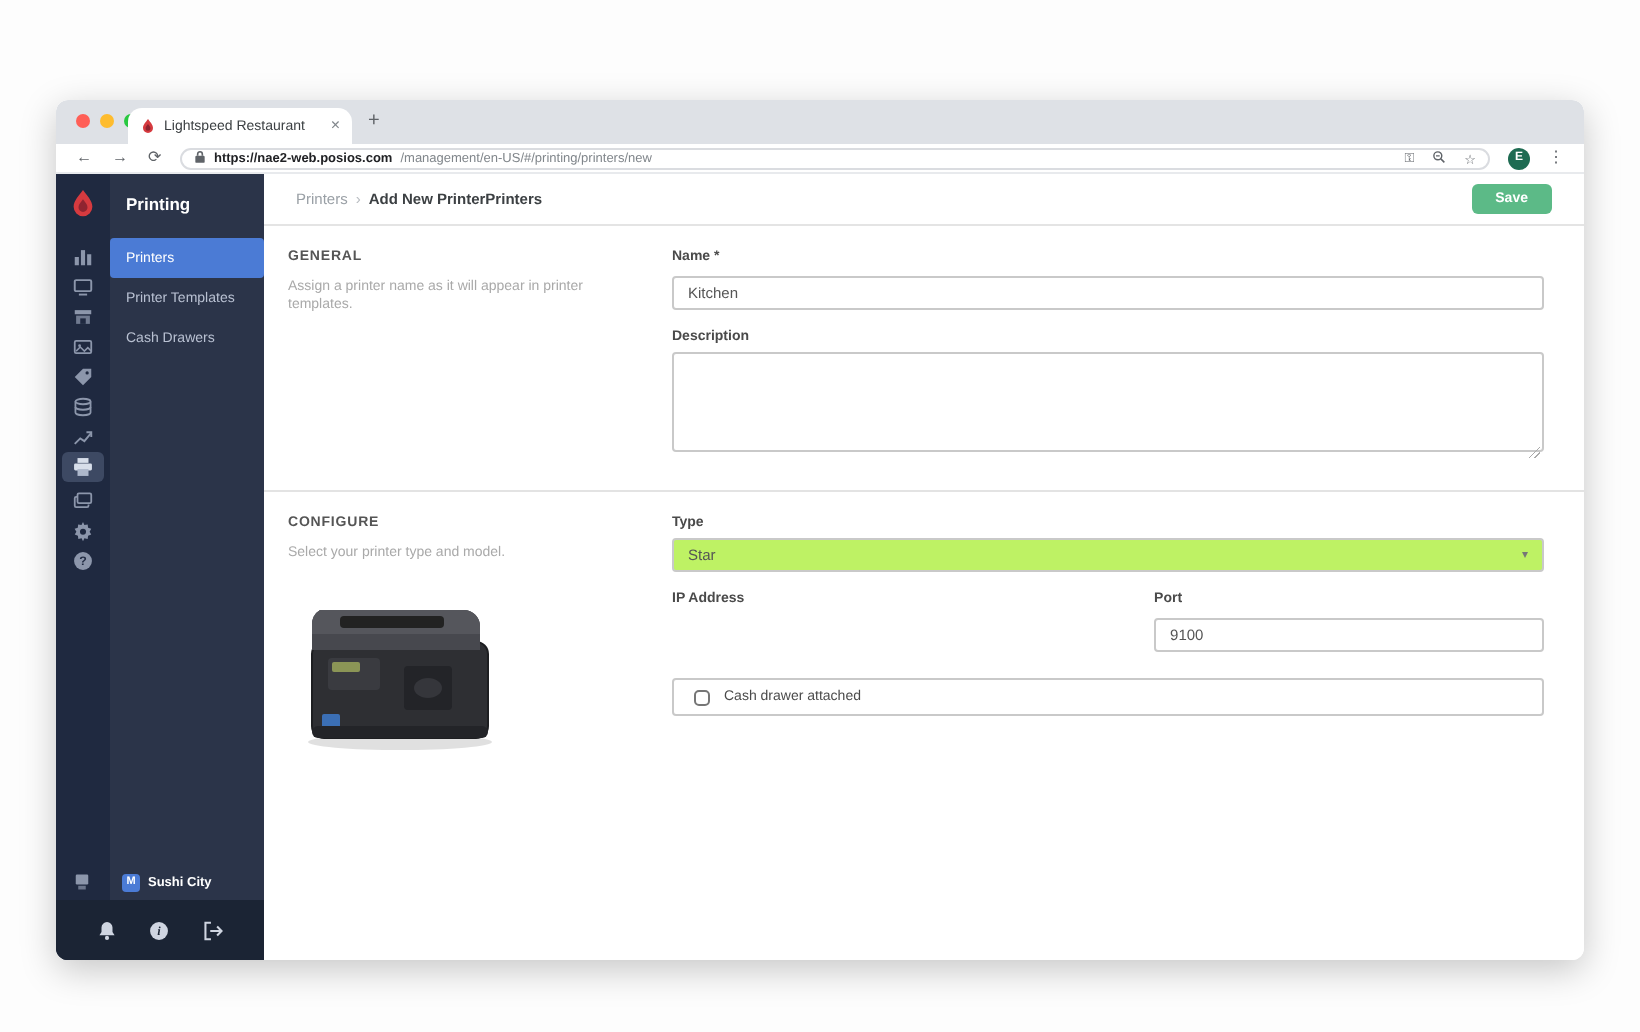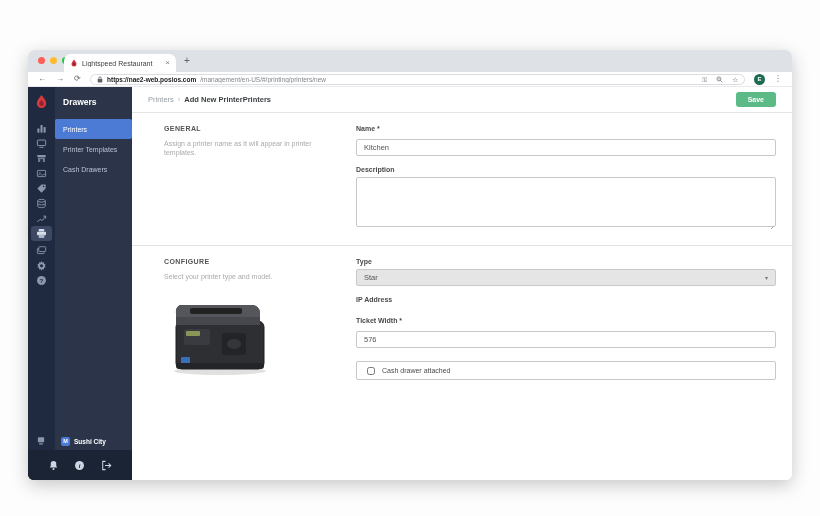--- a/index.html
+++ b/index.html
@@ -58,38 +58,38 @@
 
   
   .main { flex:1; background:#fff; position:relative; overflow:hidden; }
   .m-header { height:26px; border-bottom:1px solid #e4e4e4; display:flex; align-items:center; padding:0 16px; }
   .crumb-parent { font-size:7.5px; color:#9aa0a6; }
   .crumb-sep { font-size:7.5px; color:#b9bdc2; margin:0 4px; }
   .crumb-cur { font-size:7.5px; font-weight:bold; color:#3c4043; }
   .save-btn { margin-left:auto; background:#5cba87; color:#fff; font-size:7px; font-weight:bold;
               border:none; border-radius:3px; padding:4px 12px; }
 
-  .section { display:flex; padding:12px 16px 14px 32px; }
+  .section { display:flex; padding:12px 16px 14px 12px; }
   .section + .section { border-top:1px solid #e3e3e3; }
   .sec-left { width:192px; flex:none; padding-right:20px; }
   .sec-title { font-size:7px; font-weight:bold; color:#555; letter-spacing:.4px; }
   .sec-desc { font-size:7px; color:#a9a9a9; margin-top:7px; line-height:1.35; }
   .sec-right { flex:1; max-width:436px; }
 
   .f-label { font-size:7px; font-weight:bold; color:#4a4a4a; margin-bottom:4px; }
   .f-input { width:100%; height:17px; border:1px solid #c9c9c9; border-radius:2px; background:#fff;
              font-size:7.5px; color:#555; padding:0 7px; font-family:"Liberation Sans", sans-serif; }
   .f-input::placeholder { color:#b5b5b5; }
   textarea.f-area { width:100%; height:50px; border:1px solid #c9c9c9; border-radius:2px; resize:none;
                     font-size:7.5px; color:#555; padding:4px 7px; font-family:"Liberation Sans", sans-serif; }
   .resize-grip { position:absolute; right:2px; bottom:2px; width:6px; height:6px;
      background:linear-gradient(135deg, transparent 50%, #aaa 50%, #aaa 58%, transparent 58%, transparent 72%, #aaa 72%, #aaa 80%, transparent 80%); }
   .field { margin-bottom:10px; position:relative; }
   .selectbox { position:relative; width:100%; height:17px; border:1px solid #c9c9c9; border-radius:2px;
-               background:#e5e5e5; font-size:7.5px; color:#555; line-height:15px; padding:0 7px; }
+               background:#bef264; font-size:7.5px; color:#555; line-height:15px; padding:0 7px; }
   .caret { position:absolute; right:7px; top:0; font-size:6px; color:#777; line-height:17px; }
   .two-col { display:flex; gap:11px; margin-bottom:10px; }
   .two-col .cell-ip { flex:1.18; position:relative; }
   .two-col .cell-port { flex:1; position:relative; }
   .chk-box { display:flex; align-items:center; border:1px solid #c9c9c9; border-radius:2px; height:19px;
              padding-left:10px; gap:7px; margin-top:13px; }
   .chk-box input { width:8px; height:8px; margin:0; }
   .chk-label { font-size:7px; color:#4a4a4a; }
 
   .printer-art { margin-top:14px; margin-left:2px; }
@@ -221,21 +221,21 @@
             <circle cx="8" cy="8.5" r="2.2" fill="#1f2940"></circle>
           </svg>
       </span>
       <span class="rail-ic" style="top:188px">
         <svg viewBox="0 0 16 16">
             <circle cx="8" cy="8" r="6.5" fill="currentColor"></circle>
             <text x="8" y="11" font-size="9" font-family="Liberation Sans, sans-serif" fill="#1f2940" text-anchor="middle" font-weight="bold">?</text>
           </svg>
       </span>
 
-      <span class="panel-title">Drawers</span>
+      <span class="panel-title">Printing</span>
       <div class="side-items">
         <div class="side-item sel">Printers</div>
         <div class="side-item">Printer Templates</div>
         <div class="side-item">Cash Drawers</div>
       </div>
 
       <div class="loc-row">
         <span class="loc-dev">
           <svg viewBox="0 0 16 16" fill="currentColor">
               <rect x="3" y="2" width="10" height="8" rx="1"></rect>
@@ -320,24 +320,24 @@
             <div class="f-label">Type</div>
             <div class="selectbox">
               <span>Star</span>
               <span class="caret">▾</span>
             </div>
           </div>
           <div class="two-col">
             <div class="cell-ip">
               <div class="f-label">IP Address</div>
             </div>
-          </div>
-          <div class="field">
-            <div class="f-label">Ticket Width *</div>
-            <input class="f-input" type="text" value="576" style="">
+            <div class="cell-port">
+              <div class="f-label">Port</div>
+              <input class="f-input" type="text" value="9100" style="">
+            </div>
           </div>
           <div class="chk-box">
             <input type="checkbox" style="">
             <span class="chk-label">Cash drawer attached</span>
           </div>
         </div>
       </div>
 
     </div>
   </div>

